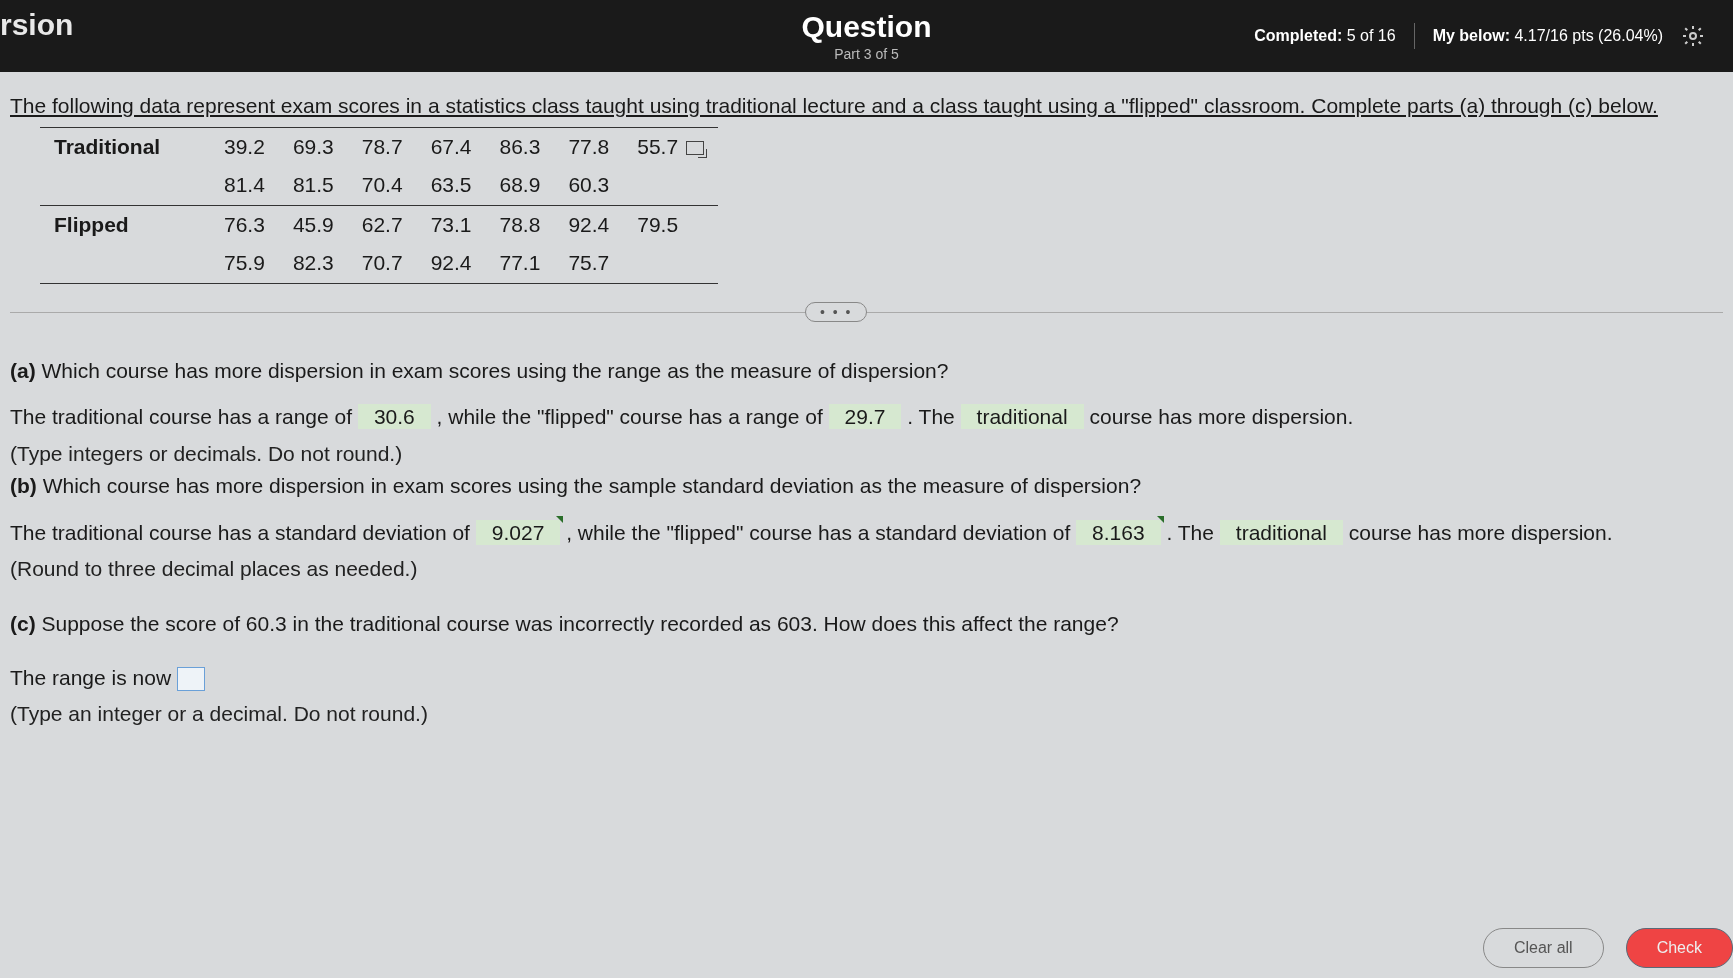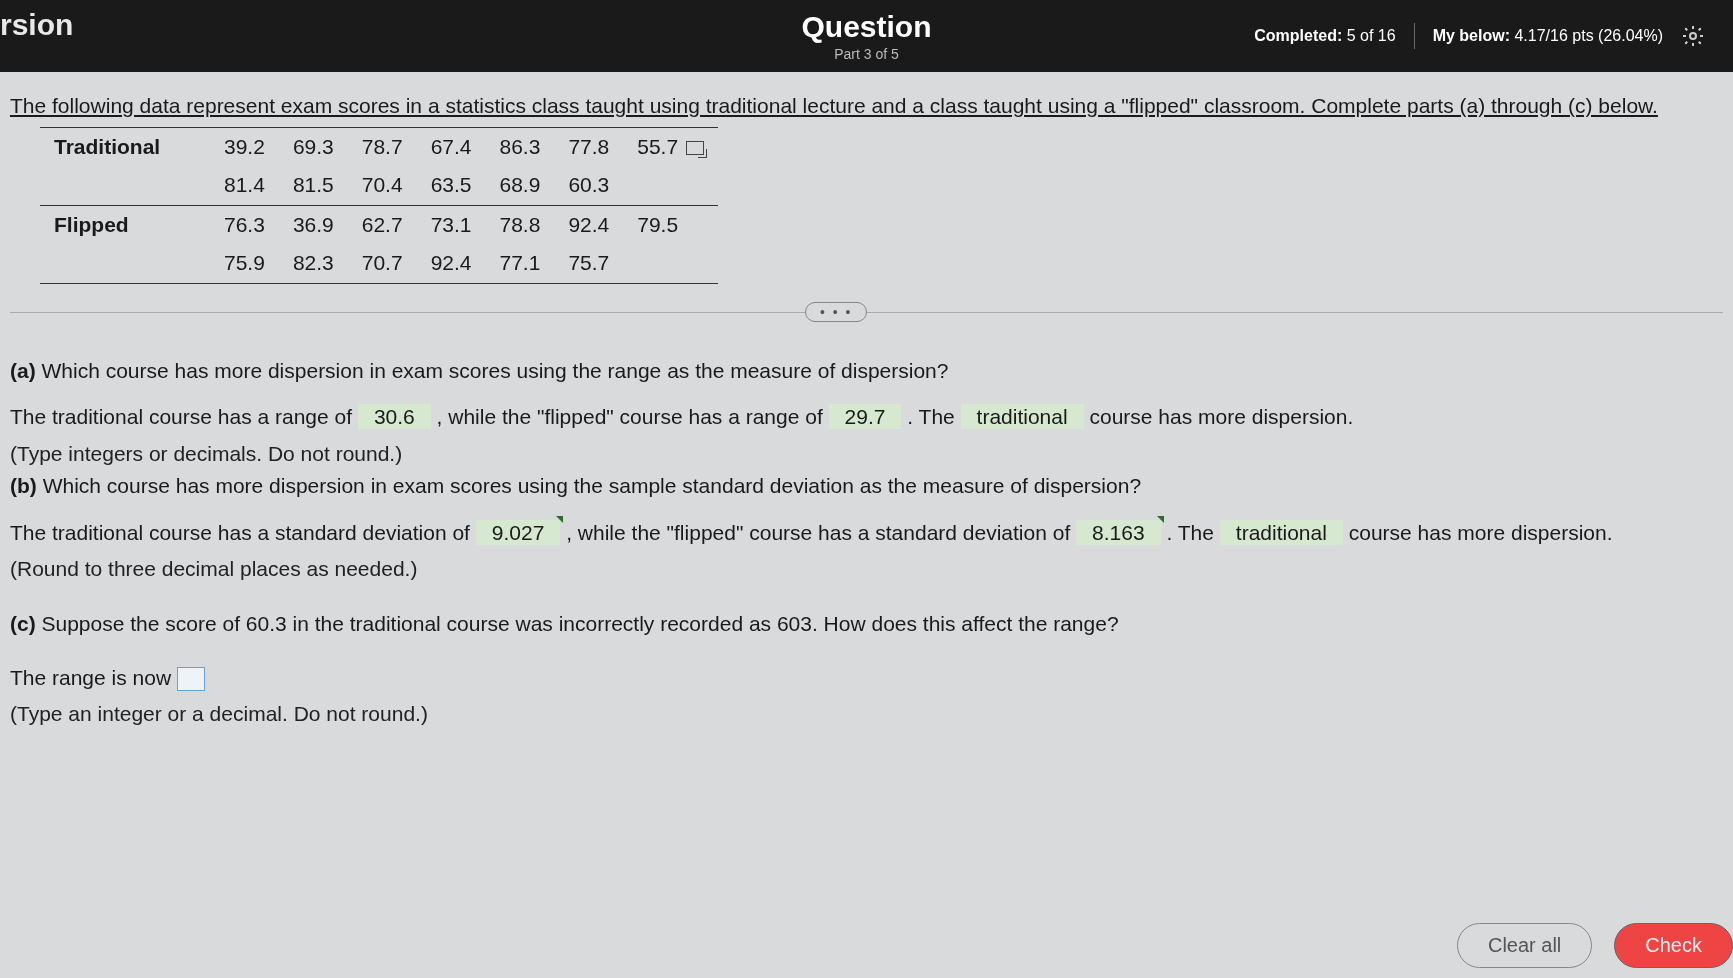--- a/index.html
+++ b/index.html
@@ -174,21 +174,21 @@
       position: absolute;
       bottom: 0;
       right: 0;
       display: flex;
       gap: 22px;
       padding: 14px 0 10px 0;
     }
     .btn {
       border-radius: 26px;
       padding: 10px 30px;
-      font-size: 20px;
+      font-size: 16px;
       cursor: pointer;
       border: 1.5px solid #888;
     }
     .btn-clear {
       background: transparent;
       color: #555;
     }
     .btn-check {
       background: #ef4444;
       color: #eee;
@@ -244,21 +244,21 @@
       <td>81.5</td>
       <td>70.4</td>
       <td>63.5</td>
       <td>68.9</td>
       <td>60.3</td>
       <td></td>
     </tr>
     <tr class="tbl-top-border">
       <td class="row-label">Flipped</td>
       <td>76.3</td>
-      <td>36.9</td>
+      <td>45.9</td>
       <td>62.7</td>
       <td>73.1</td>
       <td>78.8</td>
       <td>92.4</td>
       <td>79.5</td>
     </tr>
     <tr class="tbl-bot-border">
       <td class="row-label"></td>
       <td>75.9</td>
       <td>82.3</td>

